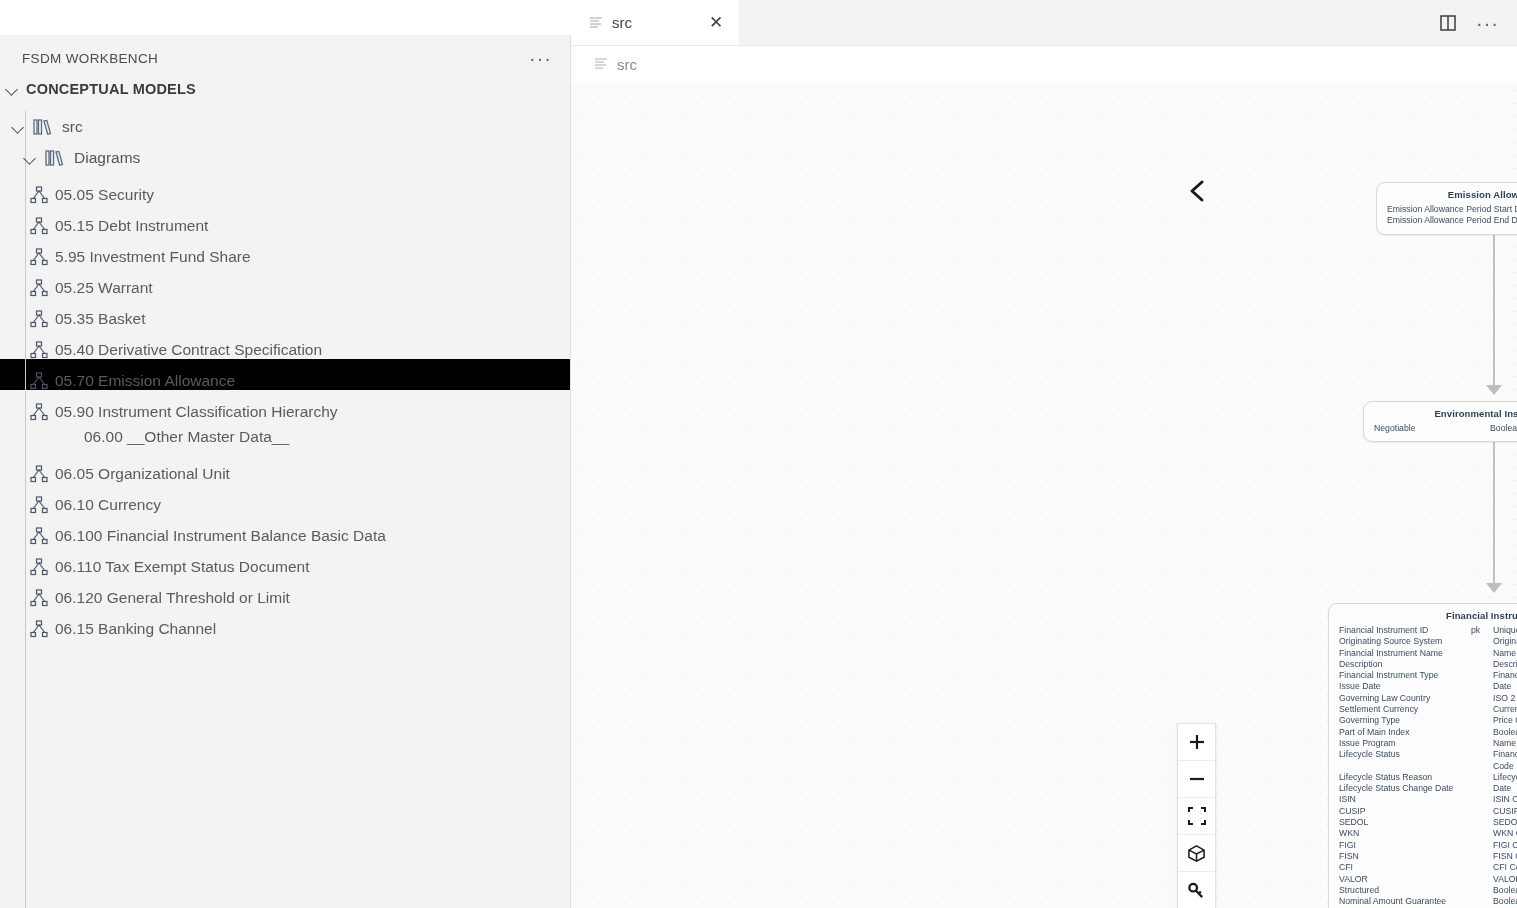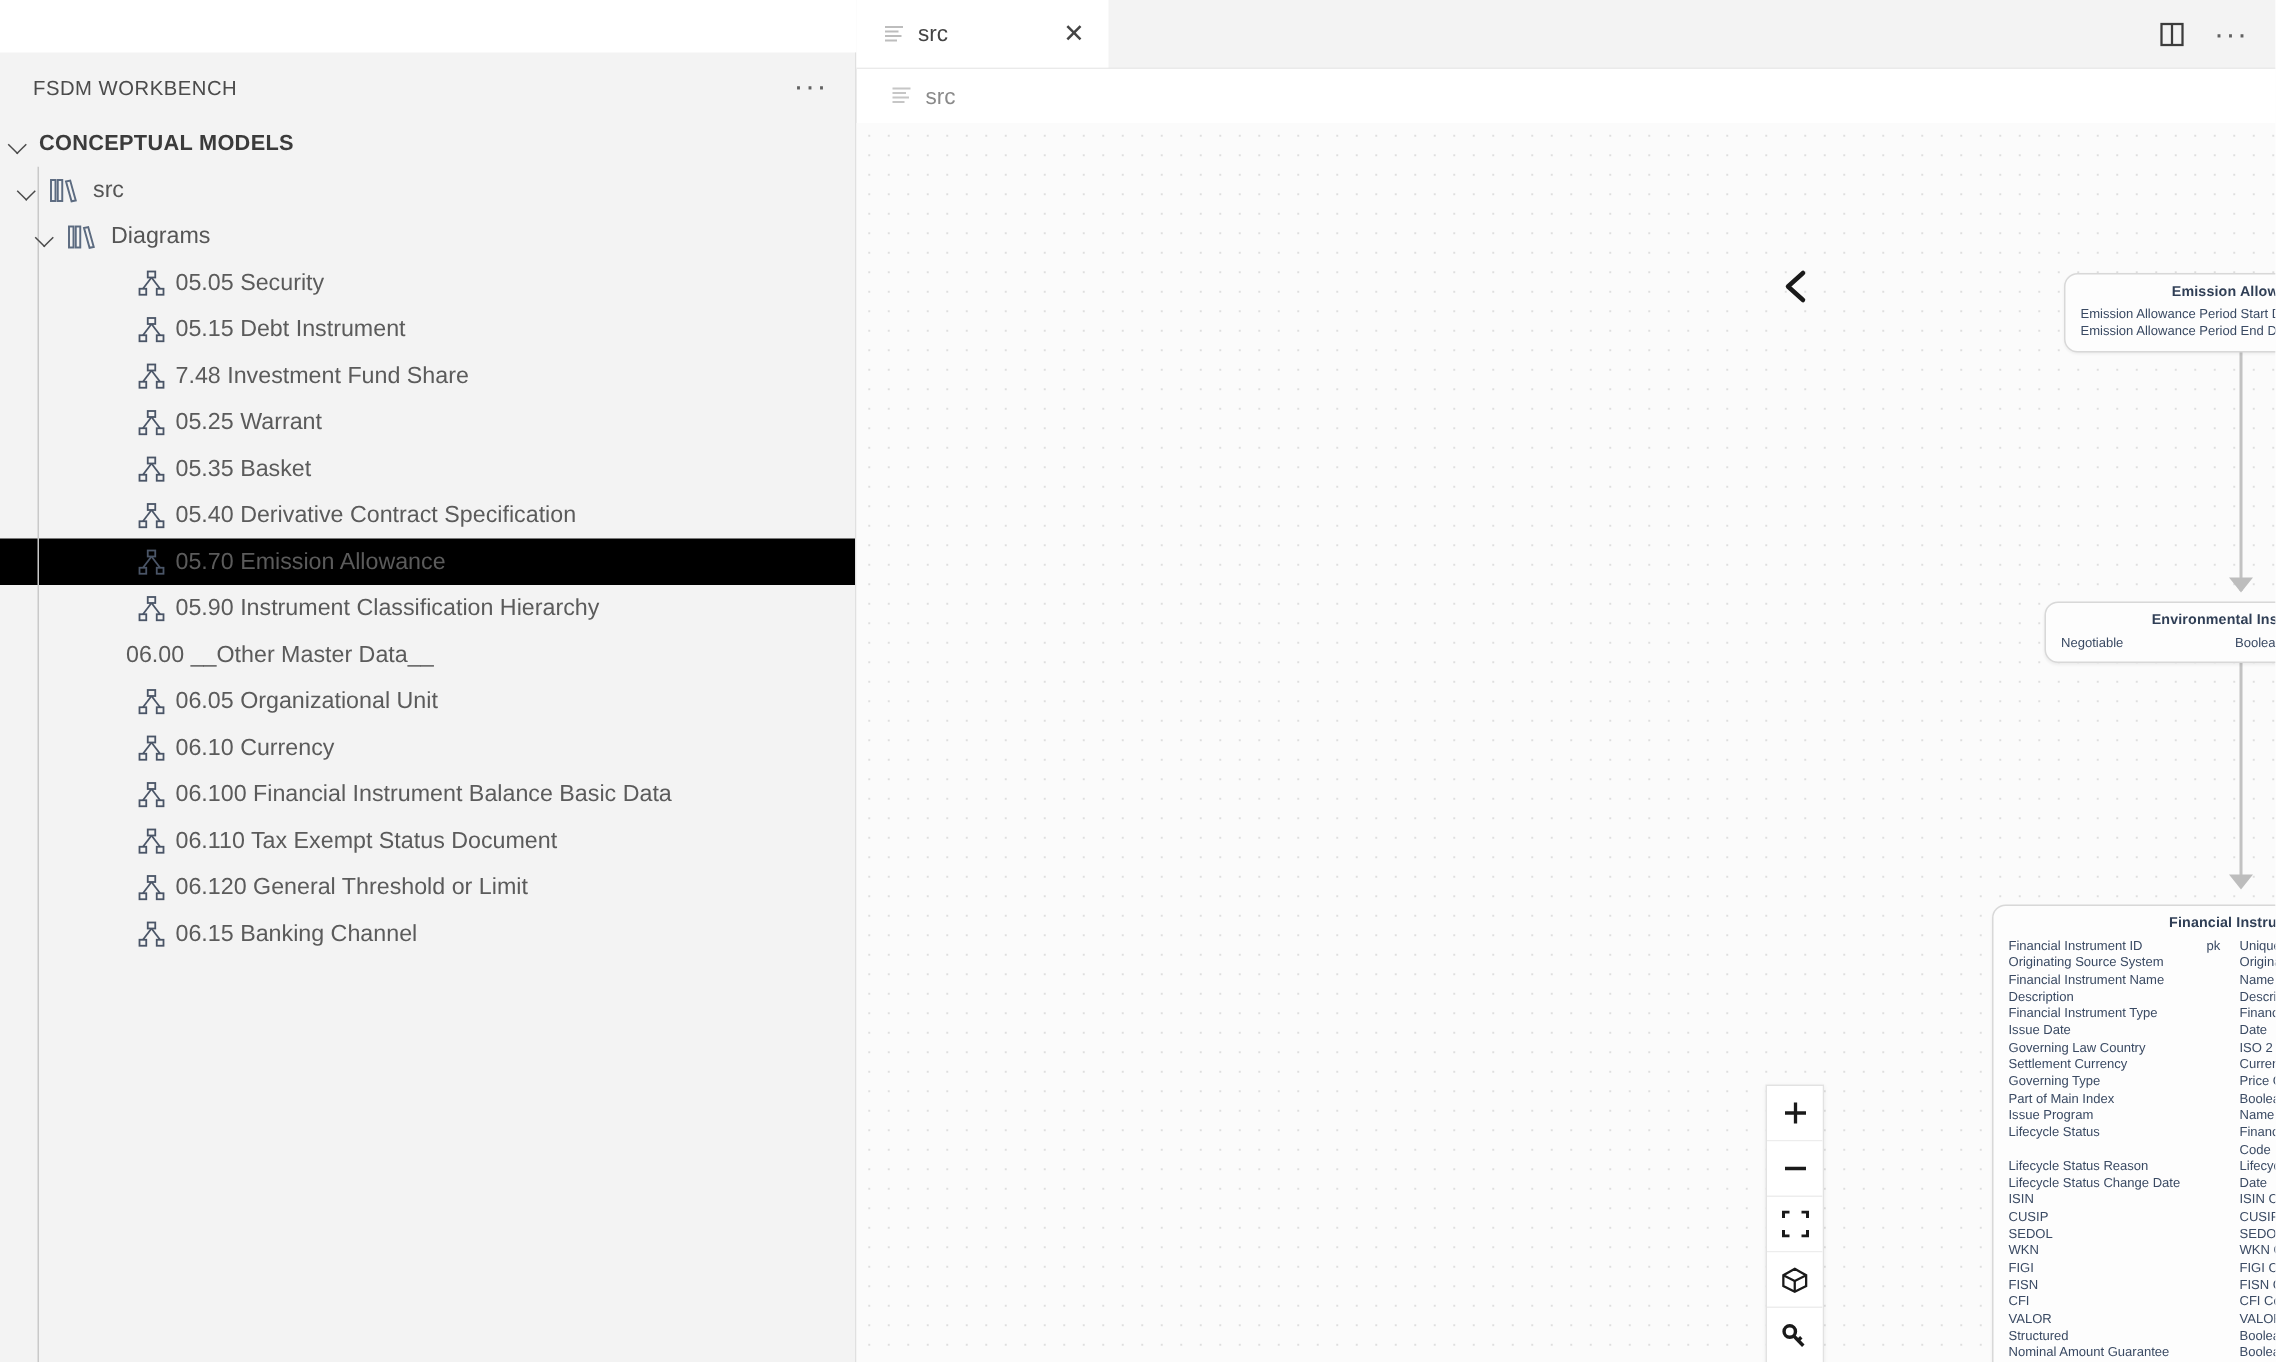--- a/index.html
+++ b/index.html
@@ -25,21 +25,21 @@
     justify-content: space-between;
   }
   .sidebar-title {
     font-size: 13.5px; color: #4b4b4b; letter-spacing: .35px;
   }
   .dots-btn {
     font-size: 20px; color: #616161; line-height: 10px;
     letter-spacing: 1px; cursor: pointer; padding: 2px 4px;
   }
   .section-row {
-    height: 30px; display: flex; align-items: center;
+    height: 30px; display: flex; align-items: flex-start;
     padding-left: 4px; gap: 6px;
   }
   .section-label {
     font-size: 14.5px; font-weight: bold; color: #3b3b3b; letter-spacing: .2px;
   }
   .chev {
     width: 16px; height: 16px; display: inline-block; position: relative;
     flex: 0 0 16px;
   }
   .chev::before {
@@ -52,21 +52,21 @@
   .tree-row {
     height: 31px; display: flex; align-items: center; gap: 7px;
     font-size: 15.5px; color: #5a5a5a; white-space: nowrap;
     cursor: pointer;
   }
   .tree-row.sel { background: #000000; }
   .tree-row .label { font-size: 15.5px; color: #5b5b5b; }
   .tree-row.folder .label { color: #555; }
   .indent1 { padding-left: 10px; }
   .indent2 { padding-left: 22px; }
-  .indent3 { padding-left: 92px; }
+  .indent3 { padding-left: 30px; align-items: flex-end; }
   .indent3-noicon { padding-left: 84px; }
 
   .books-icon { width: 22px; height: 18px; flex: 0 0 22px; }
   .hier-icon { width: 18px; height: 18px; flex: 0 0 18px; }
 
   .guide-line {
     position: absolute; left: 25px; top: 0; bottom: 0; width: 1px;
     background: #c9c9c9;
   }
   .sidebar-bottom-divider {
@@ -220,21 +220,21 @@
           <span class="label">05.15 Debt Instrument</span>
         </div>
         <div class="tree-row indent3">
           <svg class="hier-icon" viewBox="0 0 18 18">
             <rect x="6.5" y="1" width="5" height="4" fill="none" stroke="#4a5567" stroke-width="1.2"></rect>
             <rect x="1" y="12.5" width="4.5" height="4" fill="none" stroke="#4a5567" stroke-width="1.2"></rect>
             <rect x="12.5" y="12.5" width="4.5" height="4" fill="none" stroke="#4a5567" stroke-width="1.2"></rect>
             <line x1="9" y1="5" x2="3.3" y2="12.5" stroke="#4a5567" stroke-width="1.2"></line>
             <line x1="9" y1="5" x2="14.7" y2="12.5" stroke="#4a5567" stroke-width="1.2"></line>
           </svg>
-          <span class="label">7.48 Investment Fund Share</span>
+          <span class="label">5.95 Investment Fund Share</span>
         </div>
         <div class="tree-row indent3">
           <svg class="hier-icon" viewBox="0 0 18 18">
             <rect x="6.5" y="1" width="5" height="4" fill="none" stroke="#4a5567" stroke-width="1.2"></rect>
             <rect x="1" y="12.5" width="4.5" height="4" fill="none" stroke="#4a5567" stroke-width="1.2"></rect>
             <rect x="12.5" y="12.5" width="4.5" height="4" fill="none" stroke="#4a5567" stroke-width="1.2"></rect>
             <line x1="9" y1="5" x2="3.3" y2="12.5" stroke="#4a5567" stroke-width="1.2"></line>
             <line x1="9" y1="5" x2="14.7" y2="12.5" stroke="#4a5567" stroke-width="1.2"></line>
           </svg>
           <span class="label">05.25 Warrant</span>

